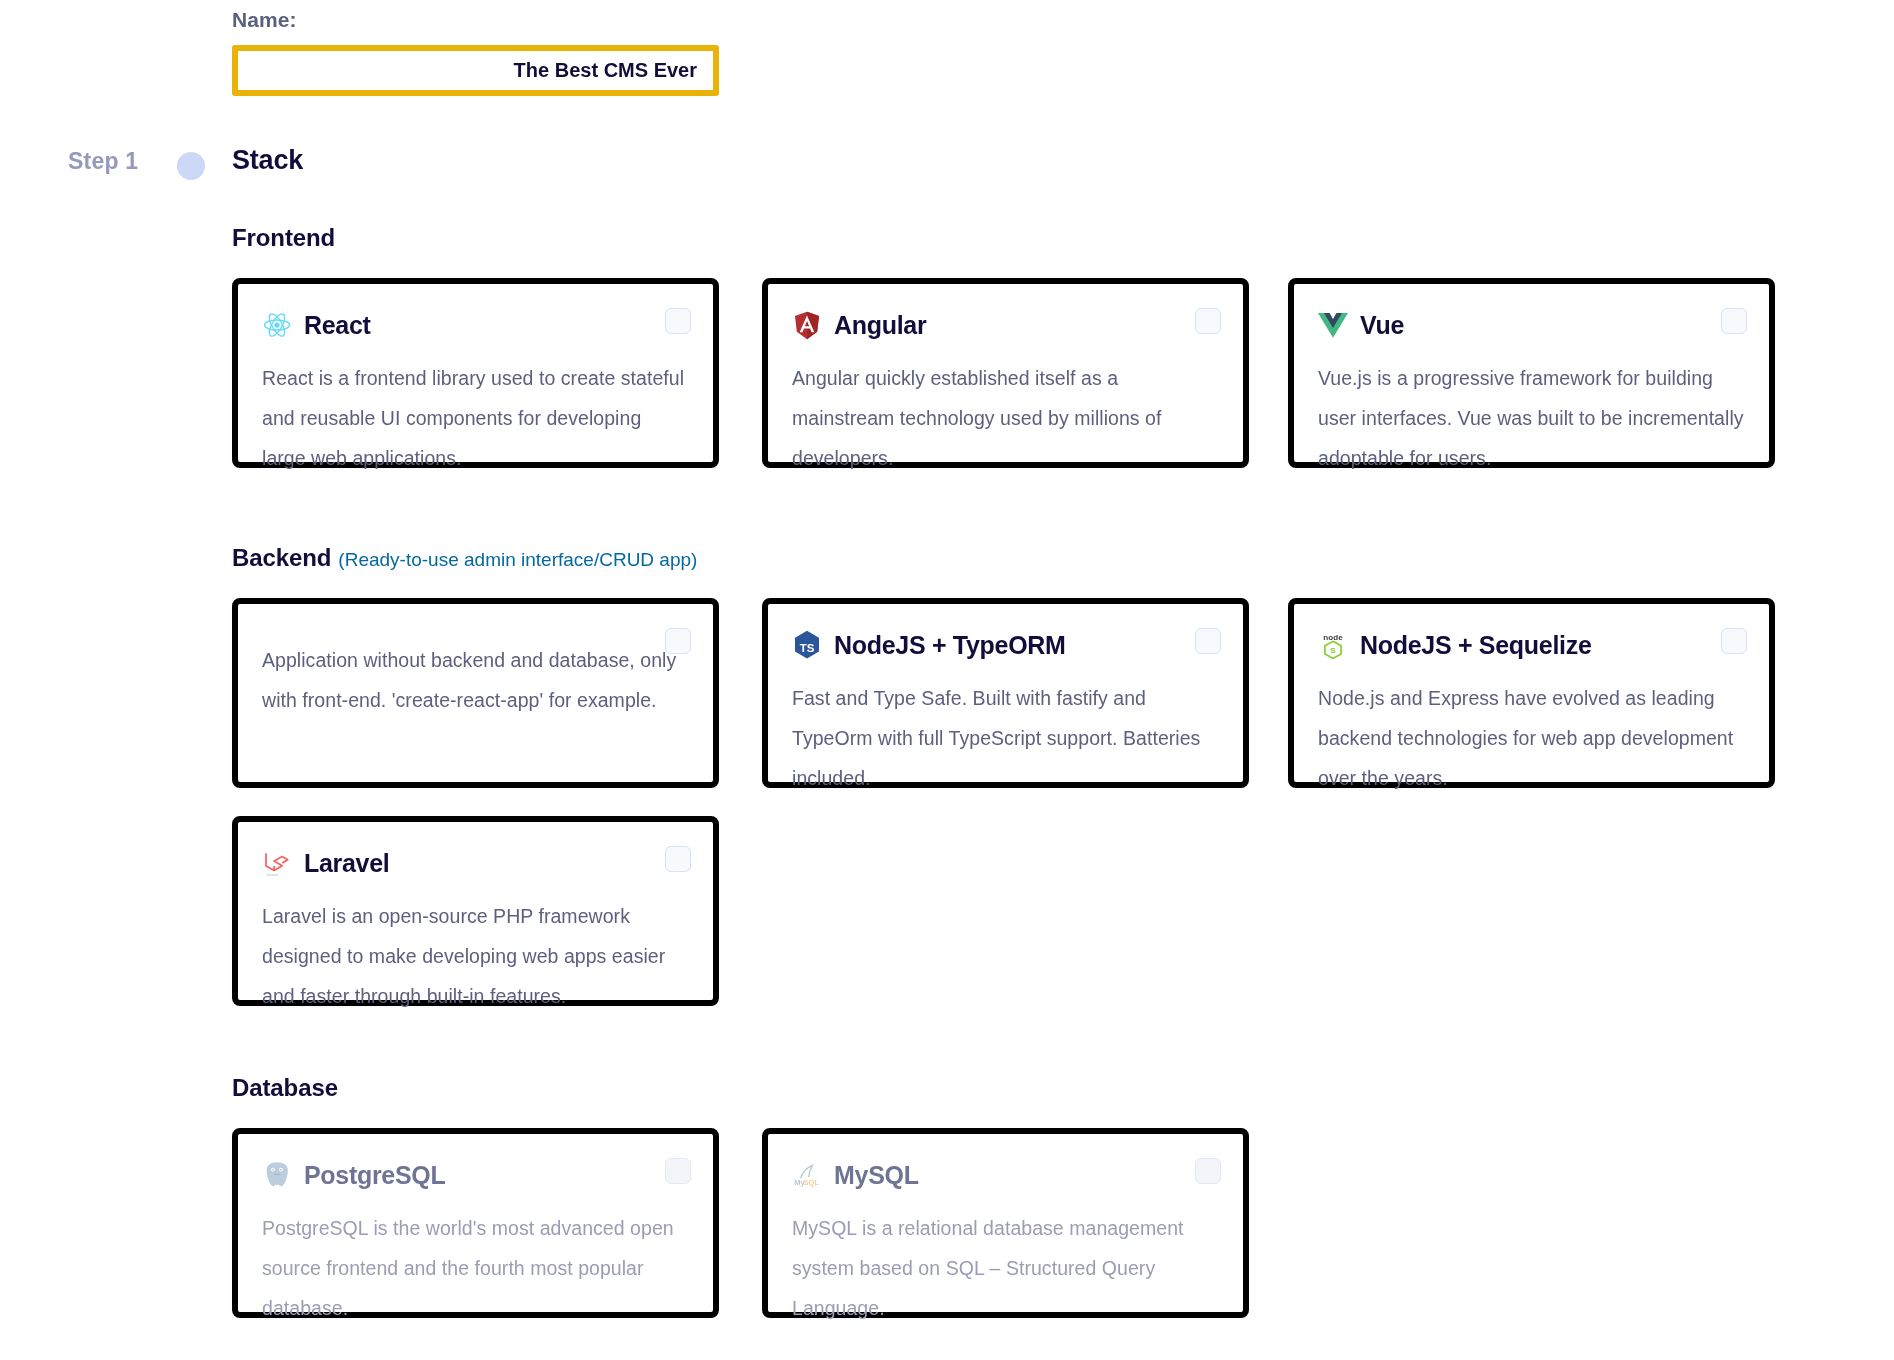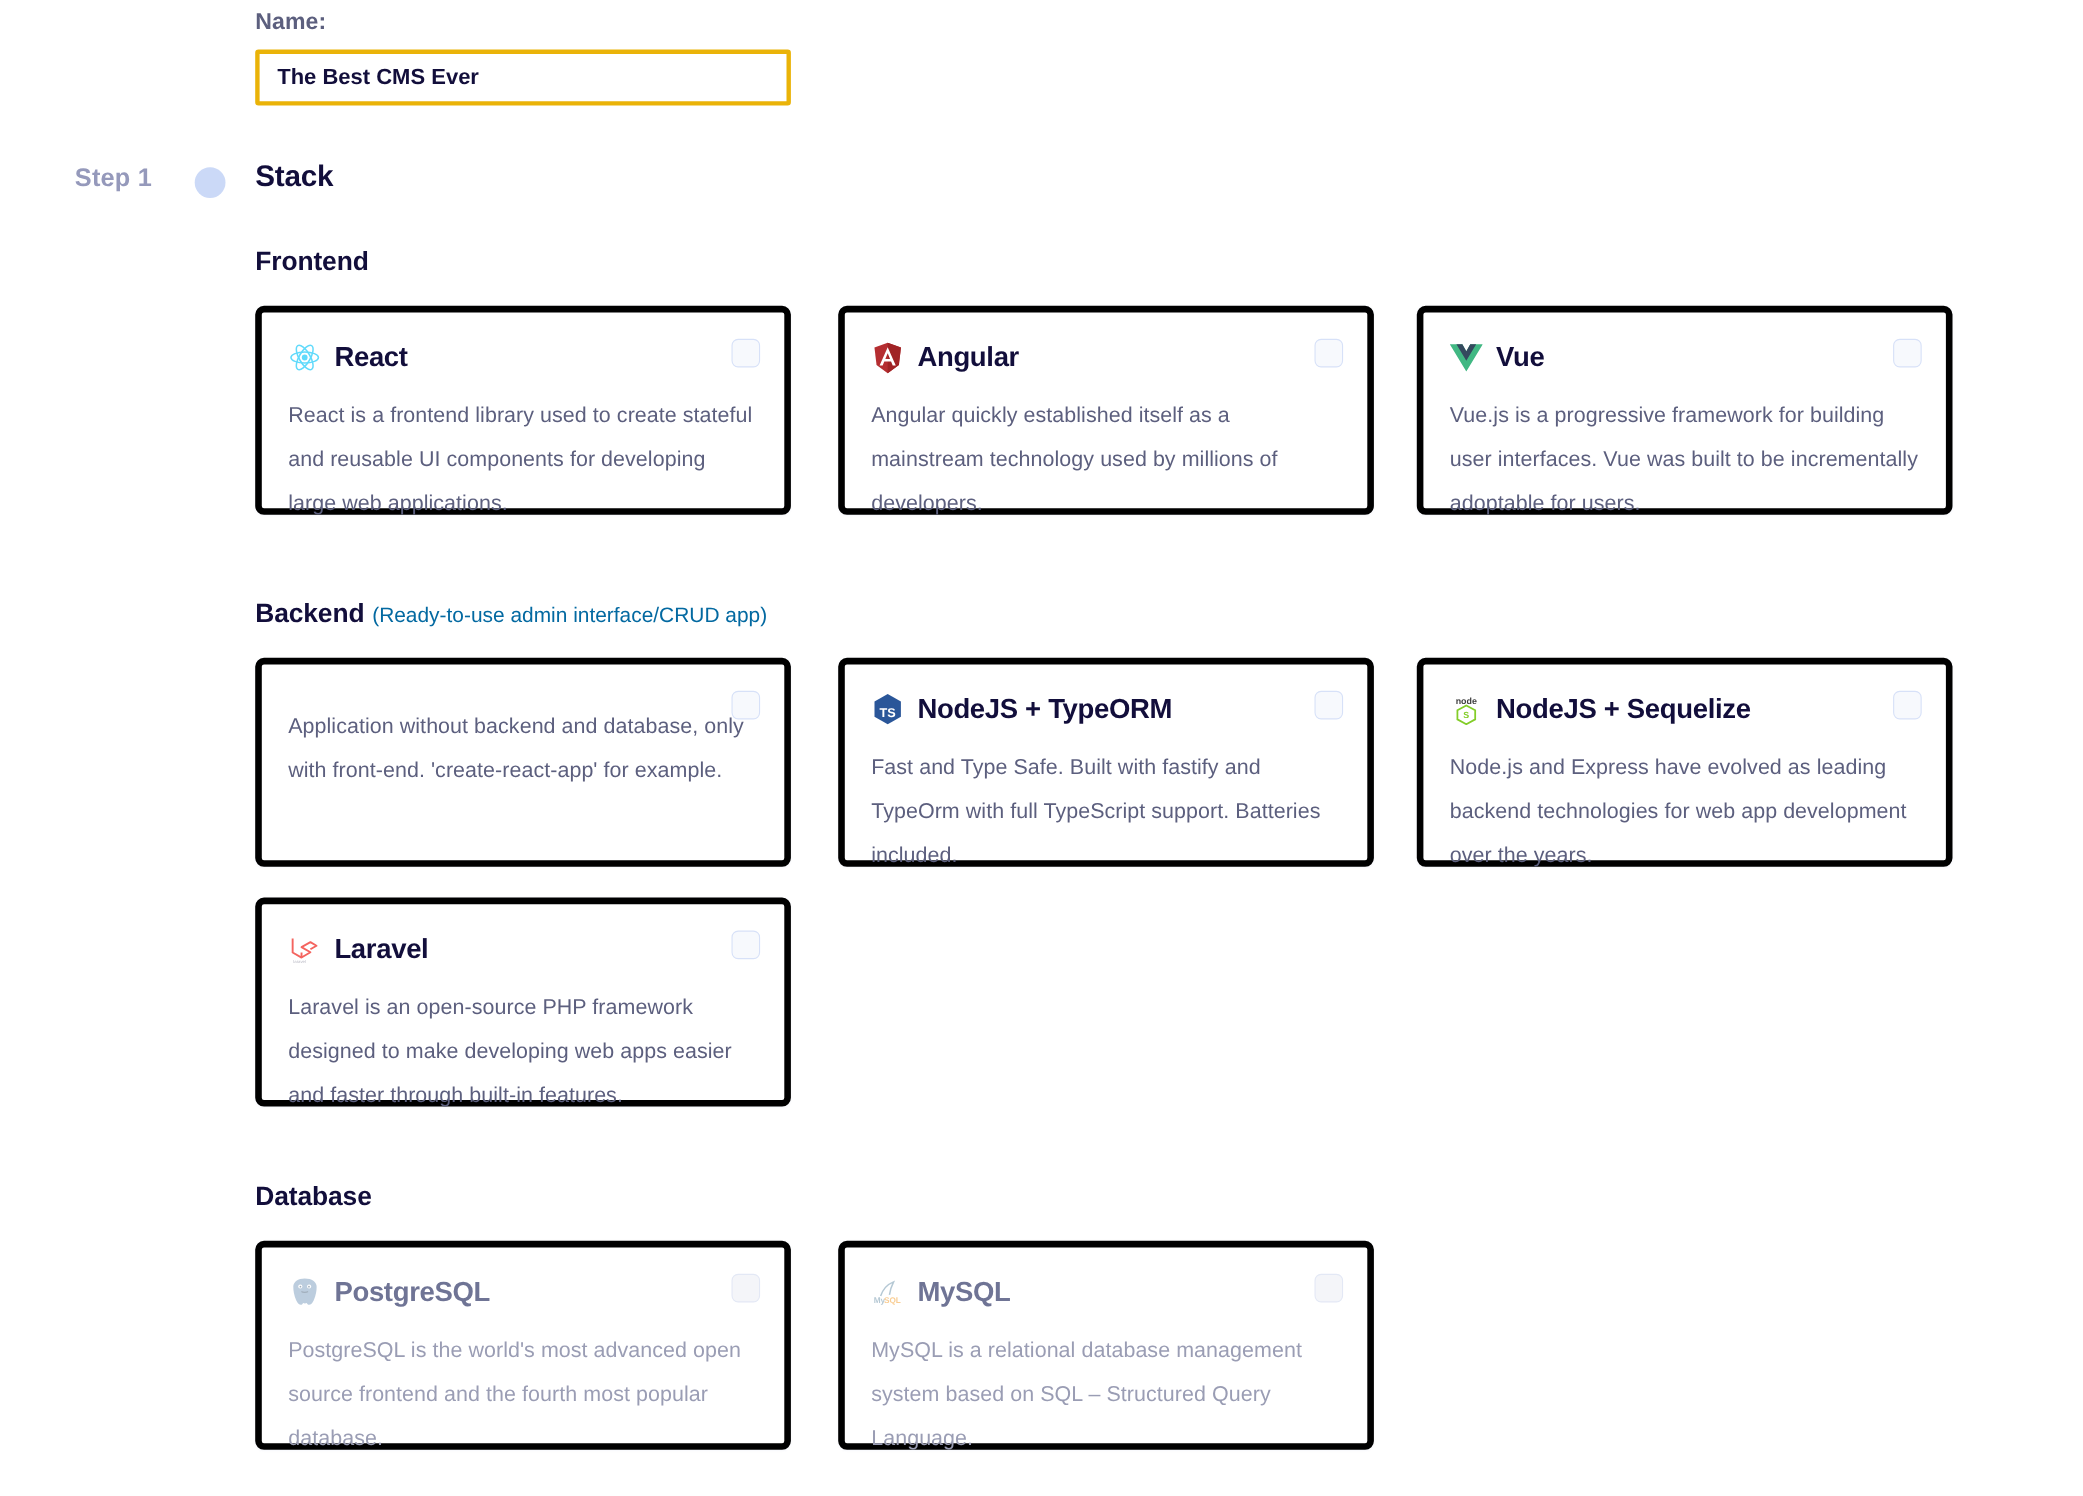--- a/index.html
+++ b/index.html
@@ -28,30 +28,31 @@
     font-size: 21px;
     font-weight: bold;
     color: #5c5f7e;
     letter-spacing: .1px;
     margin-bottom: 13px;
   }
   .name-input {
     display: block;
     width: 487px;
     height: 51px;
-    border: 4px solid #eab308;
+    border: 6px solid #eab308;
     border-radius: 3px;
     background: #ffffff;
     padding: 0 16px;
     font-family: "Liberation Sans", sans-serif;
     font-size: 20px;
     font-weight: bold;
     color: #120e3b;
     outline: none;
     caret-color: #120e3b;
+    text-align: right;
   }
 
   
   .step-row {
     position: absolute;
     left: 0;
     top: 148px;
     width: 1894px;
     height: 40px;
     padding-left: 40px;

